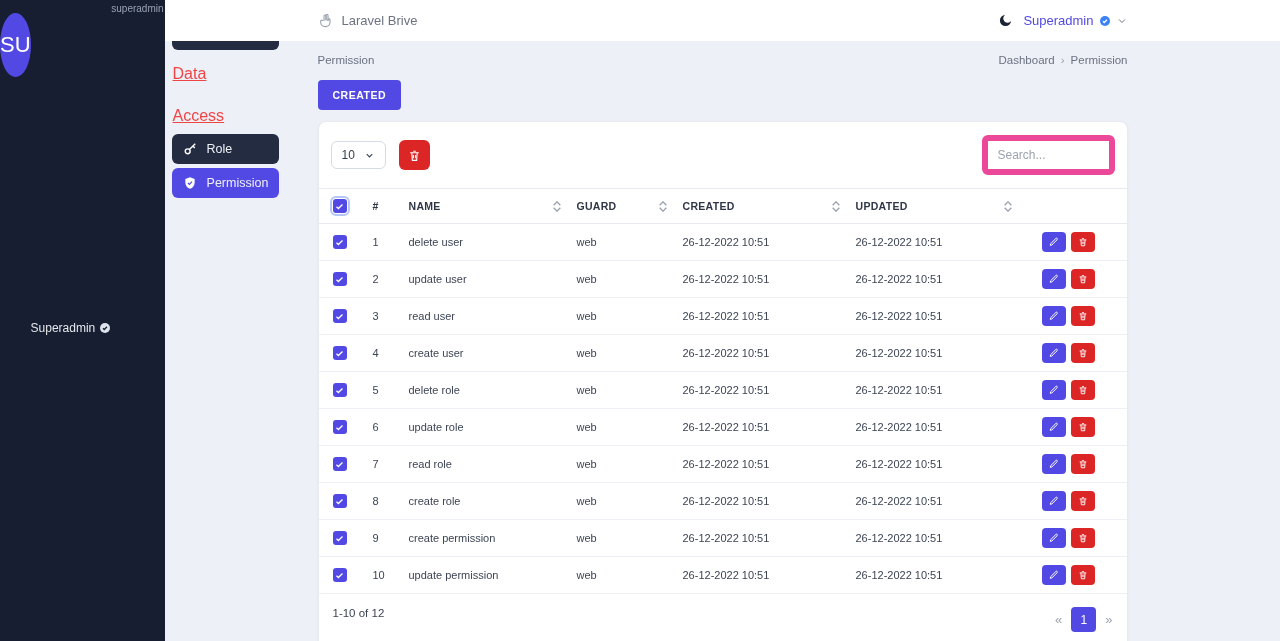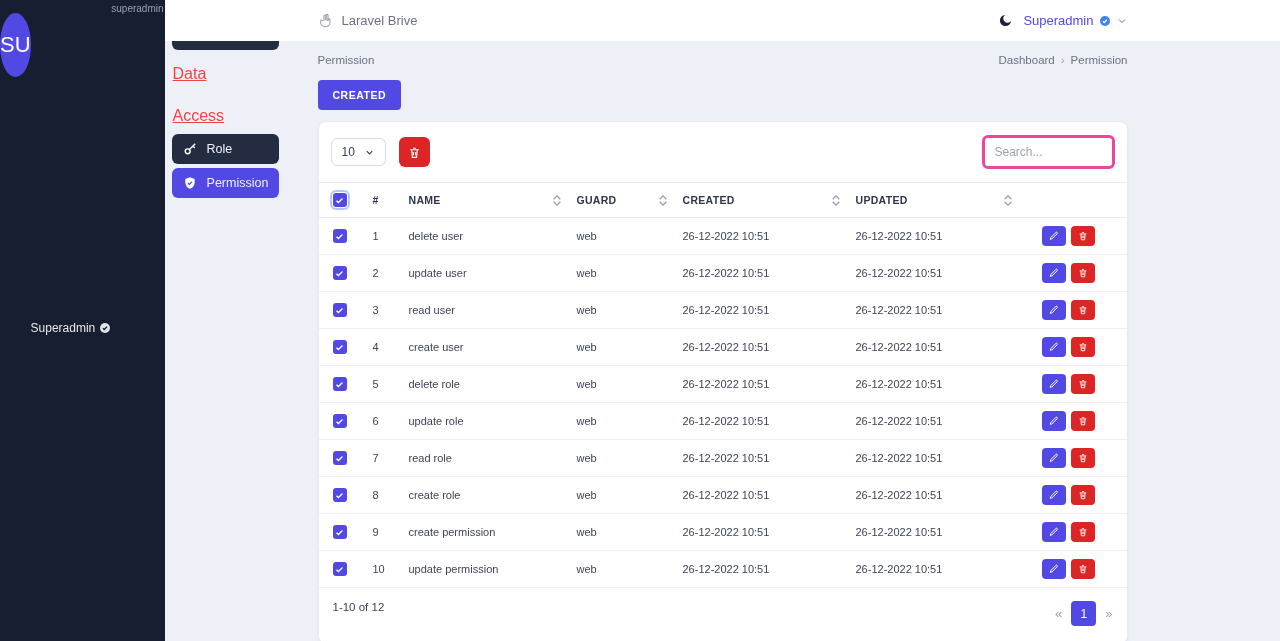--- a/index.html
+++ b/index.html
@@ -88,21 +88,21 @@
     display:flex;align-items:center;gap:9px;
     border:1px solid #d6dae3;border-radius:6px;background:#fff;
     padding:6px 10px;font-size:12px;color:#374151;cursor:pointer;
   }
   .icon-btn{
     border:none;border-radius:6px;cursor:pointer;
     display:flex;align-items:center;justify-content:center;
   }
   .bulk-del{background:var(--danger);width:31px;height:30px;}
   .search-input{
-    width:133px;border:3px solid #ec4899;border-radius:6px;
+    width:133px;border:6px solid #ec4899;border-radius:6px;
     padding:7px 10px;font-size:12px;color:#374151;outline:none;
     font-family:inherit;
   }
   .search-input::placeholder{color:#9ca3af;}
 
   table{width:100%;border-collapse:collapse;font-size:11px;color:var(--text-body);table-layout:fixed;}
   thead th{
     border-top:1px solid var(--border);border-bottom:1px solid var(--border);
     padding:10px 8px;text-align:left;font-size:10.5px;font-weight:bold;
     color:var(--text-dark);letter-spacing:.3px;

